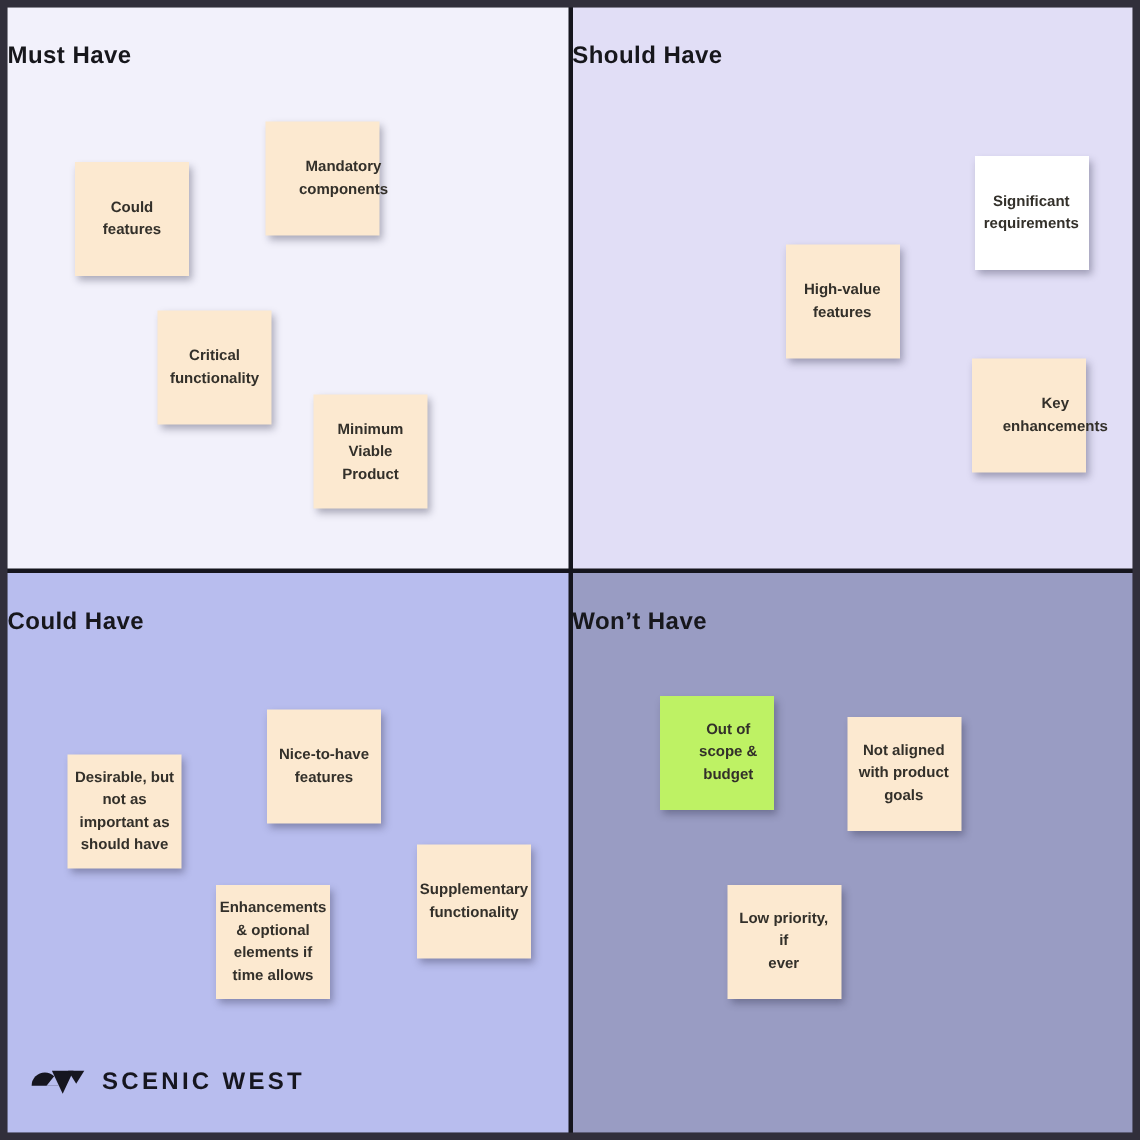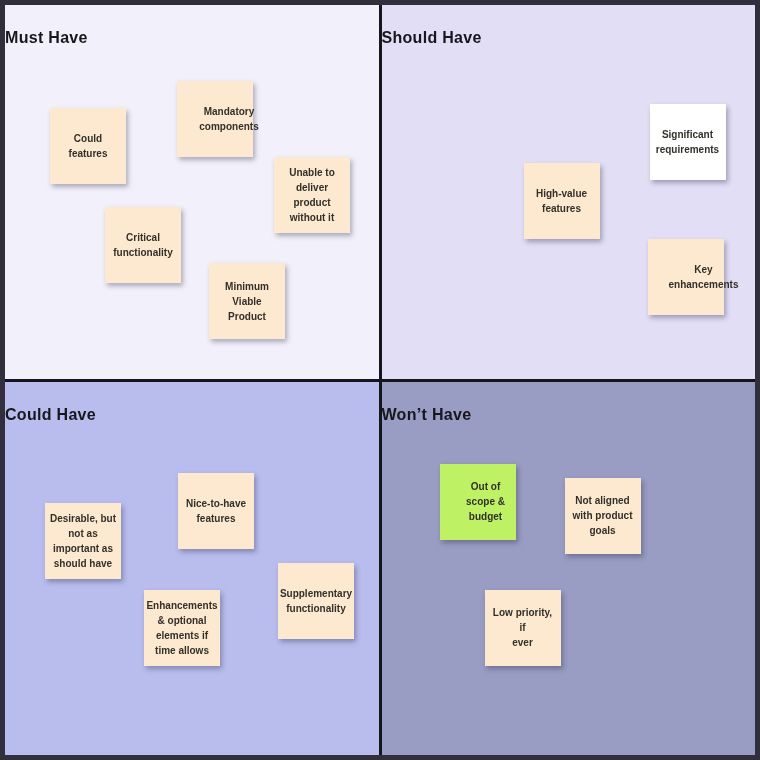--- a/index.html
+++ b/index.html
@@ -73,23 +73,20 @@
 <body>
 
 <div class="board" style="border-color: rgb(49, 47, 59); background: rgb(21, 21, 29);">
 
   <section class="quadrant" style="background: rgb(242, 241, 251);">
     <h2 class="q-title">Must Have</h2>
     <div class="notes-layer">
         <div class="note" style="left: 45px; top: 103px; background: rgb(252, 233, 208); color: rgb(51, 48, 42);">Could features</div>
         <div class="note" style="left: 172px; top: 76px; background: rgb(252, 233, 208); color: rgb(51, 48, 42); padding-left: 32px;">Mandatory
 components</div>
-        <div class="note" style="left: 269px; top: 152px; background: rgb(252, 233, 208); color: rgb(51, 48, 42);">Unable to
-deliver product
-without it</div>
         <div class="note" style="left: 100px; top: 202px; background: rgb(252, 233, 208); color: rgb(51, 48, 42);">Critical
 functionality</div>
         <div class="note" style="left: 204px; top: 258px; background: rgb(252, 233, 208); color: rgb(51, 48, 42);">Minimum
 Viable Product</div>
       </div>
   </section>
 
   <section class="quadrant" style="background: rgb(225, 222, 246);">
     <h2 class="q-title">Should Have</h2>
     <div class="notes-layer">
@@ -111,20 +108,29 @@
 should have</div>
         <div class="note" style="left: 173px; top: 91px; background: rgb(252, 233, 208); color: rgb(51, 48, 42);">Nice-to-have
 features</div>
         <div class="note" style="left: 139px; top: 208px; background: rgb(252, 233, 208); color: rgb(51, 48, 42);">Enhancements
 &amp; optional
 elements if
 time allows</div>
         <div class="note" style="left: 273px; top: 181px; background: rgb(252, 233, 208); color: rgb(51, 48, 42);">Supplementary
 functionality</div>
       </div>
+    <div class="logo">
+      <svg width="40" height="18" viewBox="0 0 44 20" aria-hidden="true">
+        <path d="M1,12 A 9.8 9.8 0 0 1 20.6,12 Z" fill="#16161f"></path>
+        <polygon points="12,12 21,12 21,1" fill="#b8bdee"></polygon>
+        <polygon points="16,1 32,1 24,18" fill="#16161f"></polygon>
+        <polygon points="28,1 40,1 34,10.5" fill="#16161f"></polygon>
+      </svg>
+      <span class="logo-text">SCENIC WEST</span>
+    </div>
   </section>
 
   <section class="quadrant" style="background: rgb(153, 156, 195);">
     <h2 class="q-title">Won’t Have</h2>
     <div class="notes-layer">
         <div class="note" style="left: 58px; top: 82px; background: #bef264; color: rgb(51, 48, 42); padding-left: 20px;">Out of scope &amp;
 budget</div>
         <div class="note" style="left: 183px; top: 96px; background: rgb(252, 233, 208); color: rgb(51, 48, 42);">Not aligned
 with product
 goals</div>

